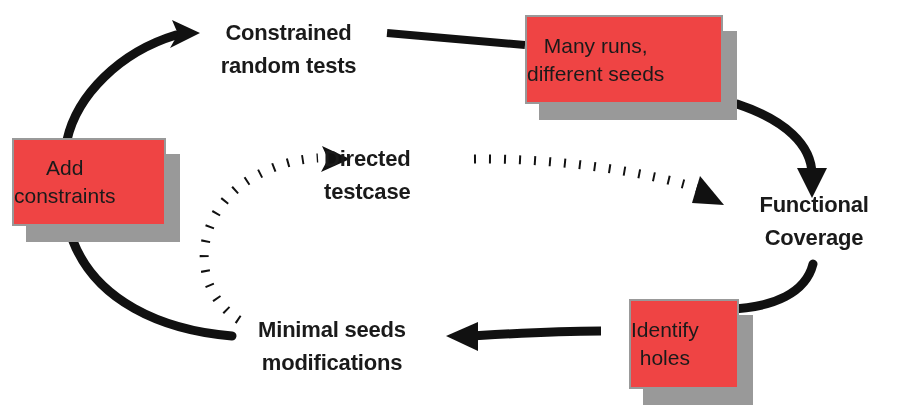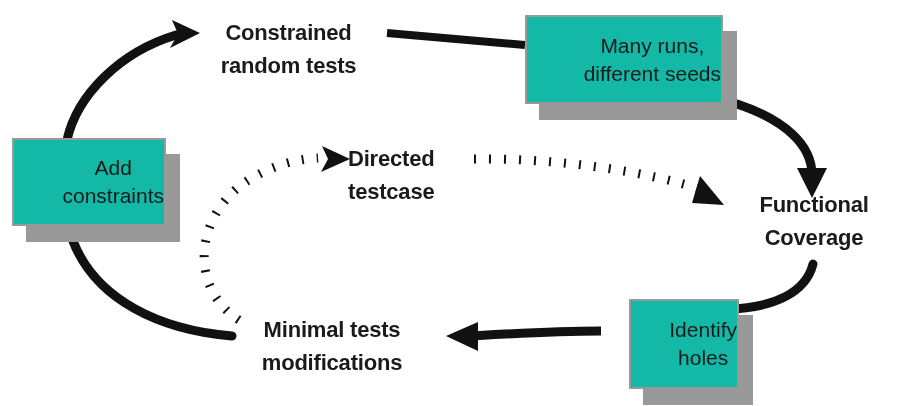--- a/index.html
+++ b/index.html
@@ -34,21 +34,21 @@
     letter-spacing: -0.2px;
   }
   .node-text.center { text-align: center; }
   .node-text.left   { text-align: left; }
 
   #node-constrained {
     left: 186px;  top: 16px;  width: 205px;
     text-align: center;
   }
   #node-directed {
-    left: 348px;  top: 142px; width: 175px;
+    left: 324px;  top: 142px; width: 175px;
     text-align: left;
   }
   #node-functional {
     left: 725px;  top: 188px; width: 178px;
     text-align: center;
   }
   #node-minimal {
     left: 206px;  top: 313px; width: 252px;
     text-align: center;
   }
@@ -67,25 +67,25 @@
     height: 100%;
     background: #999999;
   }
   .box-node .face {
     position: absolute;
     left: 0;
     top: 0;
     width: 100%;
     height: 100%;
     box-sizing: border-box;
-    background: #14b8a6;
+    background: #ef4444;
     border: 2px solid #999999;
     display: flex;
     align-items: center;
-    justify-content: flex-end;
+    justify-content: flex-start;
   }
   .box-node .face span {
     font-family: "Liberation Sans", sans-serif;
     font-weight: normal;
     font-size: 21px;
     line-height: 28px;
     color: #1a1a1a;
     text-align: center;
     white-space: pre-line;
   }
@@ -141,21 +141,21 @@
 
   <div class="node-text center" id="node-constrained">Constrained
 random tests</div>
 
   <div class="node-text left" id="node-directed">Directed
 testcase</div>
 
   <div class="node-text center" id="node-functional">Functional
 Coverage</div>
 
-  <div class="node-text center" id="node-minimal"><span class="em">Minimal</span><span> tests
+  <div class="node-text center" id="node-minimal"><span class="em">Minimal</span><span> seeds
 modifications</span></div>
 
   <div class="box-node" id="box-add-constraints">
     <div class="shadow"></div>
     <div class="face">
       <span>Add
 constraints</span>
     </div>
   </div>
 

